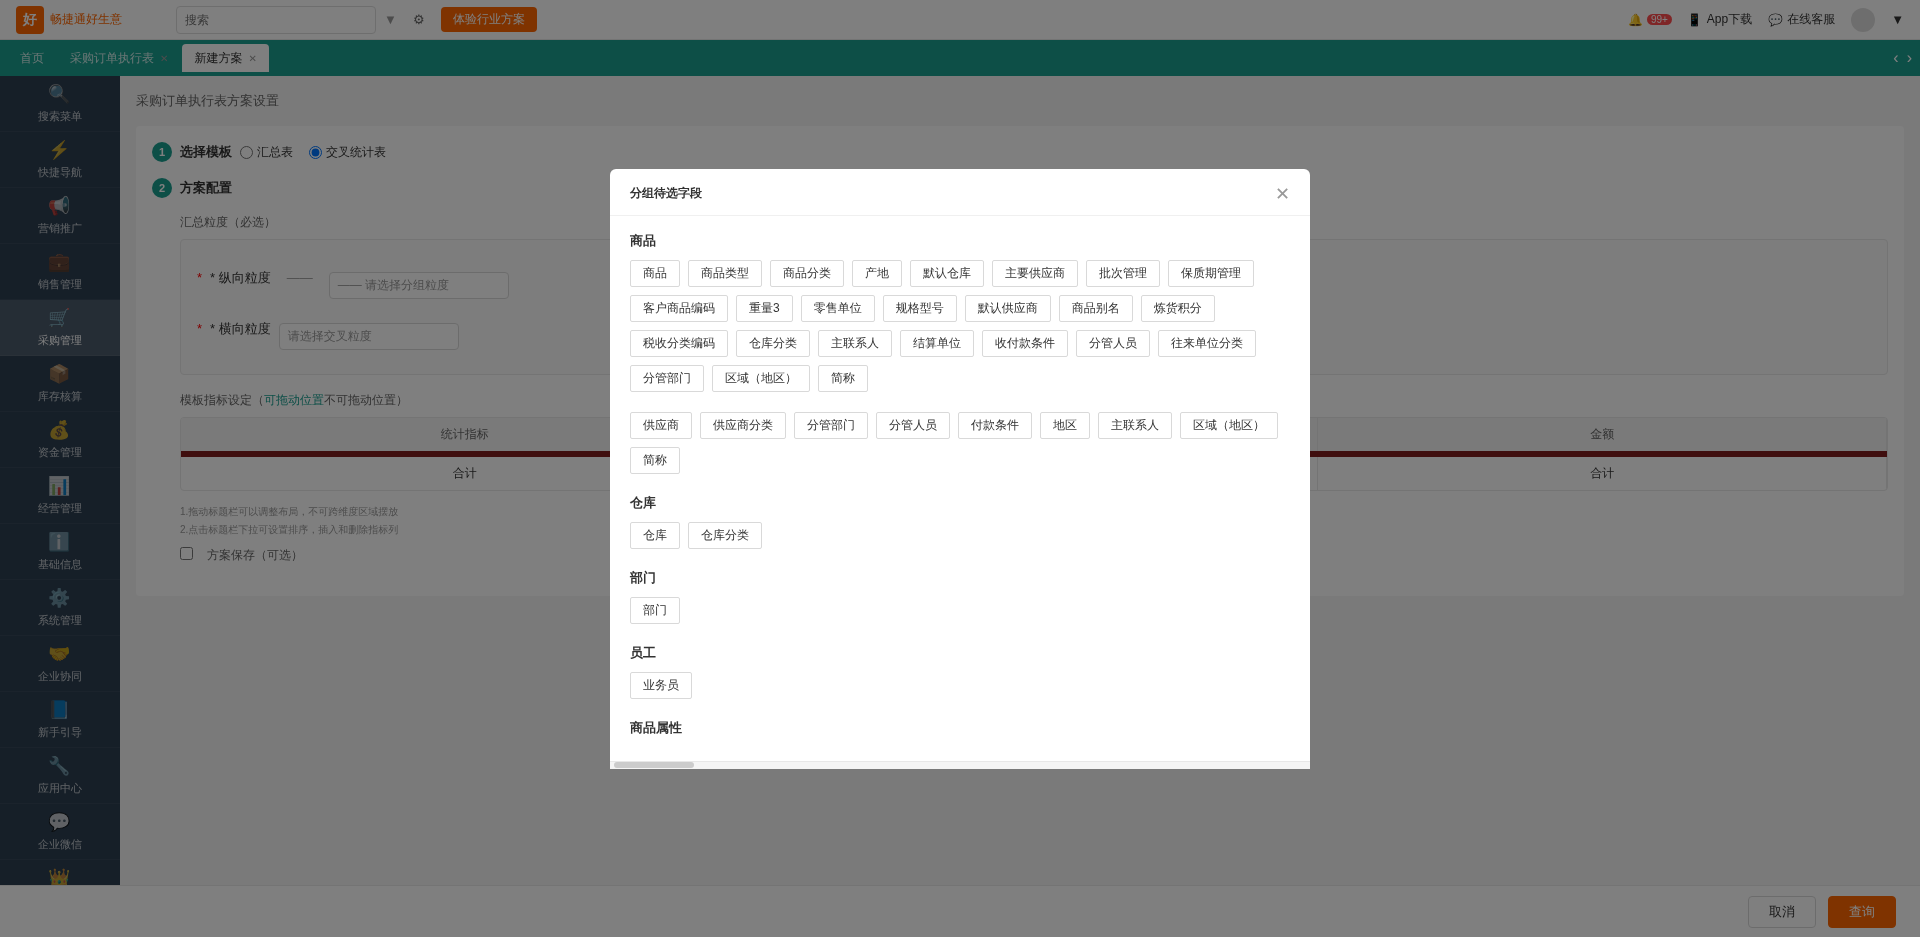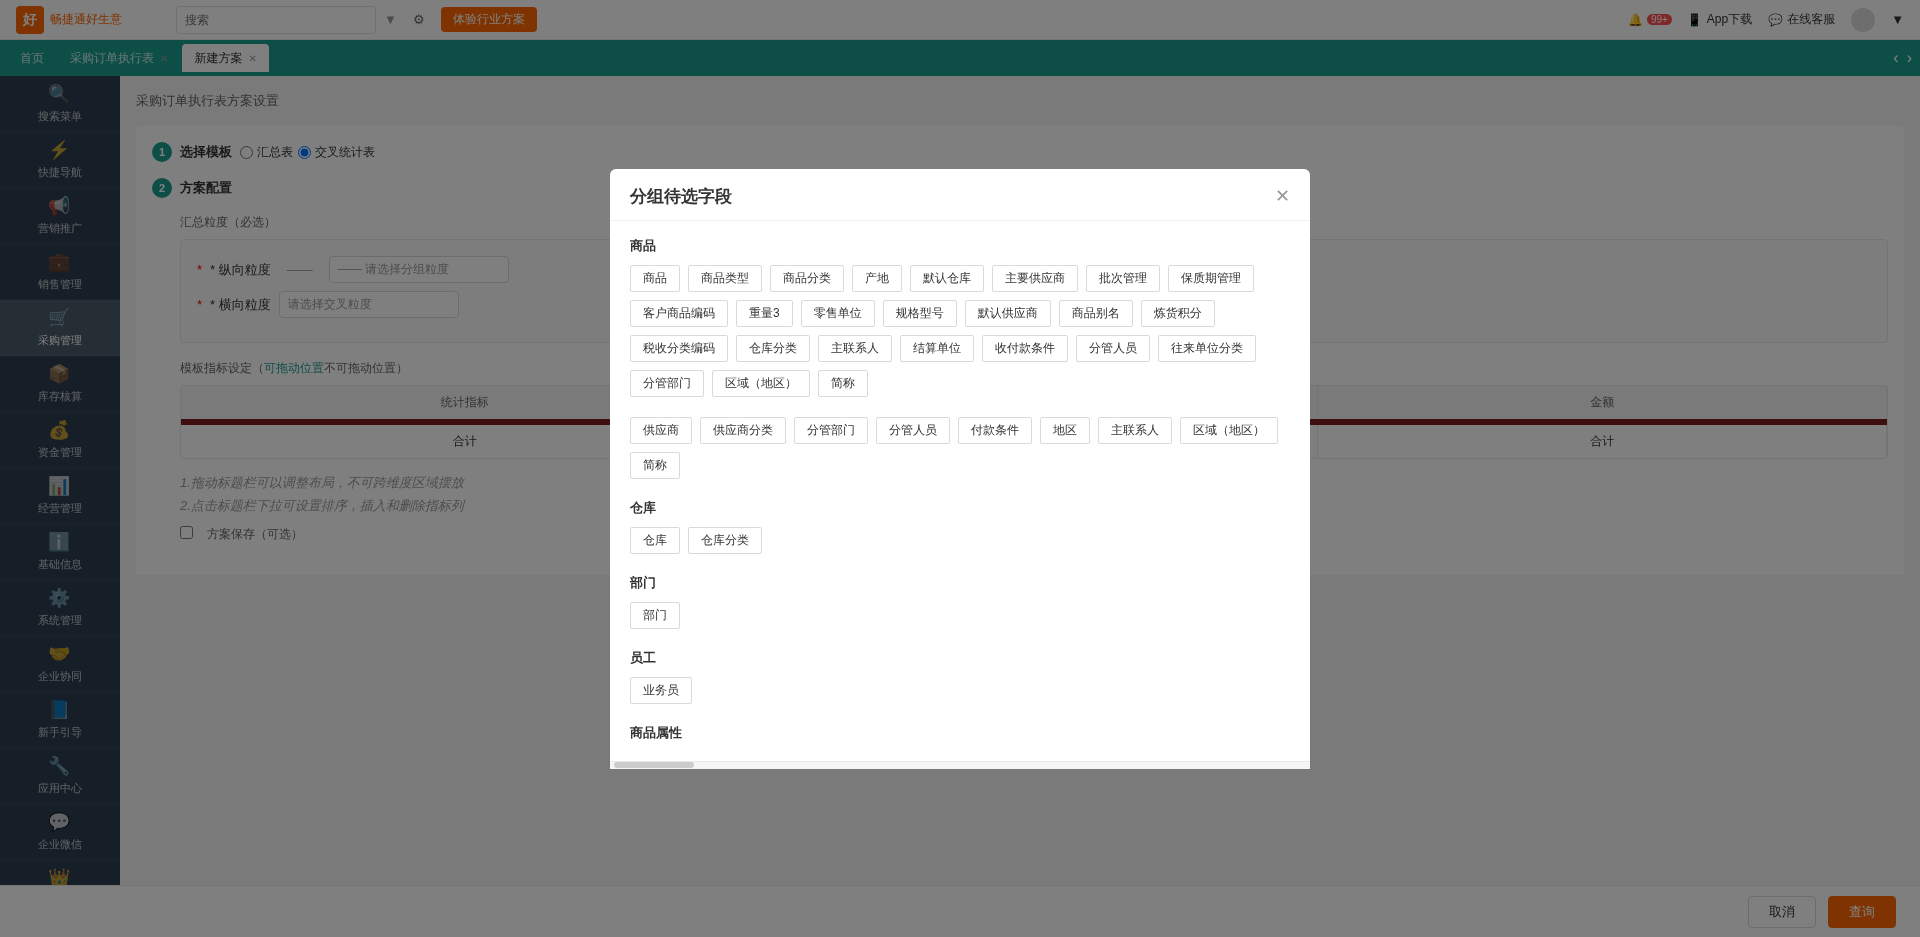--- a/index.html
+++ b/index.html
@@ -39,21 +39,21 @@
     .main-content { margin-top: 76px; margin-left: 120px; padding: 16px; min-height: calc(100vh - 76px); background: #f5f5f5; }
     .page-header { font-size: 13px; color: #666; margin-bottom: 16px; }
     .content-card { background: white; border-radius: 4px; padding: 16px; }
 
     
     .overlay { position: fixed; top: 0; left: 0; right: 0; bottom: 0; background: rgba(0,0,0,0.5); z-index: 1000; display: flex; align-items: center; justify-content: center; }
 
     
     .modal { background: white; border-radius: 6px; width: 700px; max-height: 600px; display: flex; flex-direction: column; position: relative; }
     .modal-header { padding: 16px 20px 12px; border-bottom: 1px solid #f0f0f0; display: flex; align-items: center; justify-content: space-between; }
-    .modal-title { font-size: 17px; font-weight: 600; color: #333; }
+    .modal-title { font-size: 12px; font-weight: 600; color: #333; }
     .modal-close { cursor: pointer; color: #999; font-size: 18px; line-height: 1; }
     .modal-body { flex: 1; overflow-y: auto; padding: 16px 20px; }
 
     
     .field-group { margin-bottom: 20px; }
     .field-group-title { font-size: 13px; font-weight: 600; color: #333; margin-bottom: 10px; }
     .field-tags { display: flex; flex-wrap: wrap; gap: 8px; }
     .field-tag { border: 1px solid #d9d9d9; border-radius: 2px; padding: 4px 12px; font-size: 12px; color: #333; cursor: pointer; background: white; white-space: nowrap; }
 
     
@@ -70,40 +70,40 @@
     .btn { padding: 6px 20px; border-radius: 4px; cursor: pointer; font-size: 13px; border: 1px solid transparent; }
     .btn-default { border-color: #d9d9d9; background: white; color: #333; }
     .btn-primary { background: #ff6600; color: white; border-color: #ff6600; }
 
     
     .step-section { margin-bottom: 16px; }
     .step-row { display: flex; align-items: center; gap: 8px; margin-bottom: 8px; }
     .step-num { width: 20px; height: 20px; background: #1a9e8f; color: white; border-radius: 50%; display: flex; align-items: center; justify-content: center; font-size: 11px; font-weight: bold; flex-shrink: 0; }
     .step-label { font-size: 13px; font-weight: 600; color: #333; }
 
-    .radio-group { display: flex; gap: 5px; align-items: center; font-size: 12px; }
+    .radio-group { display: flex; gap: 16px; align-items: center; font-size: 12px; }
     .radio-item { display: flex; align-items: center; gap: 4px; cursor: pointer; }
     input[type=radio] { cursor: pointer; }
 
     .form-row { display: flex; align-items: flex-start; gap: 12px; padding: 8px 0; }
     .form-label { font-size: 12px; color: #666; min-width: 80px; }
     .required { color: red; }
 
-    .select-input { border: 1px solid #d9d9d9; border-radius: 4px; padding: 4px 8px; font-size: 12px; color: #999; min-width: 180px; display: flex; align-items: center; justify-content: space-between; cursor: pointer; background: white; }
+    .select-input { border: 1px solid #d9d9d9; border-radius: 4px; padding: 4px 8px; font-size: 12px; color: #999; min-width: 180px; display: flex; align-items: center; justify-content: space-between; cursor: pointer; background: white; margin-top: 16px; }
 
     .config-section { background: #fafafa; border: 1px solid #e8e8e8; border-radius: 4px; padding: 16px; margin-bottom: 16px; }
     .config-row { display: flex; align-items: center; gap: 8px; margin-bottom: 8px; }
 
     .table-area { border: 1px solid #e8e8e8; border-radius: 4px; overflow: hidden; }
     .table-header { background: #f5f5f5; display: flex; }
     .th { padding: 8px 12px; font-size: 12px; color: #666; border-right: 1px solid #e8e8e8; flex: 1; text-align: center; }
     .table-row-data { display: flex; border-top: 6px solid #7f1d1d; }
     .td { padding: 8px 12px; font-size: 12px; color: #333; border-right: 1px solid #e8e8e8; flex: 1; text-align: center; }
 
-    .hint-text { font-size: 13px; color: #999; line-height: 1.8; font-style: italic; }
+    .hint-text { font-size: 10px; color: #999; line-height: 1.8; }
 
     .checkbox-row { display: flex; align-items: flex-start; gap: 14px; margin-top: 8px; font-size: 12px; color: #666; }
   </style>
 </head>
 <body>
 
 <div class="top-bar">
   <div class="logo">
     <div class="logo-icon">好</div>
     <div class="logo-text">

